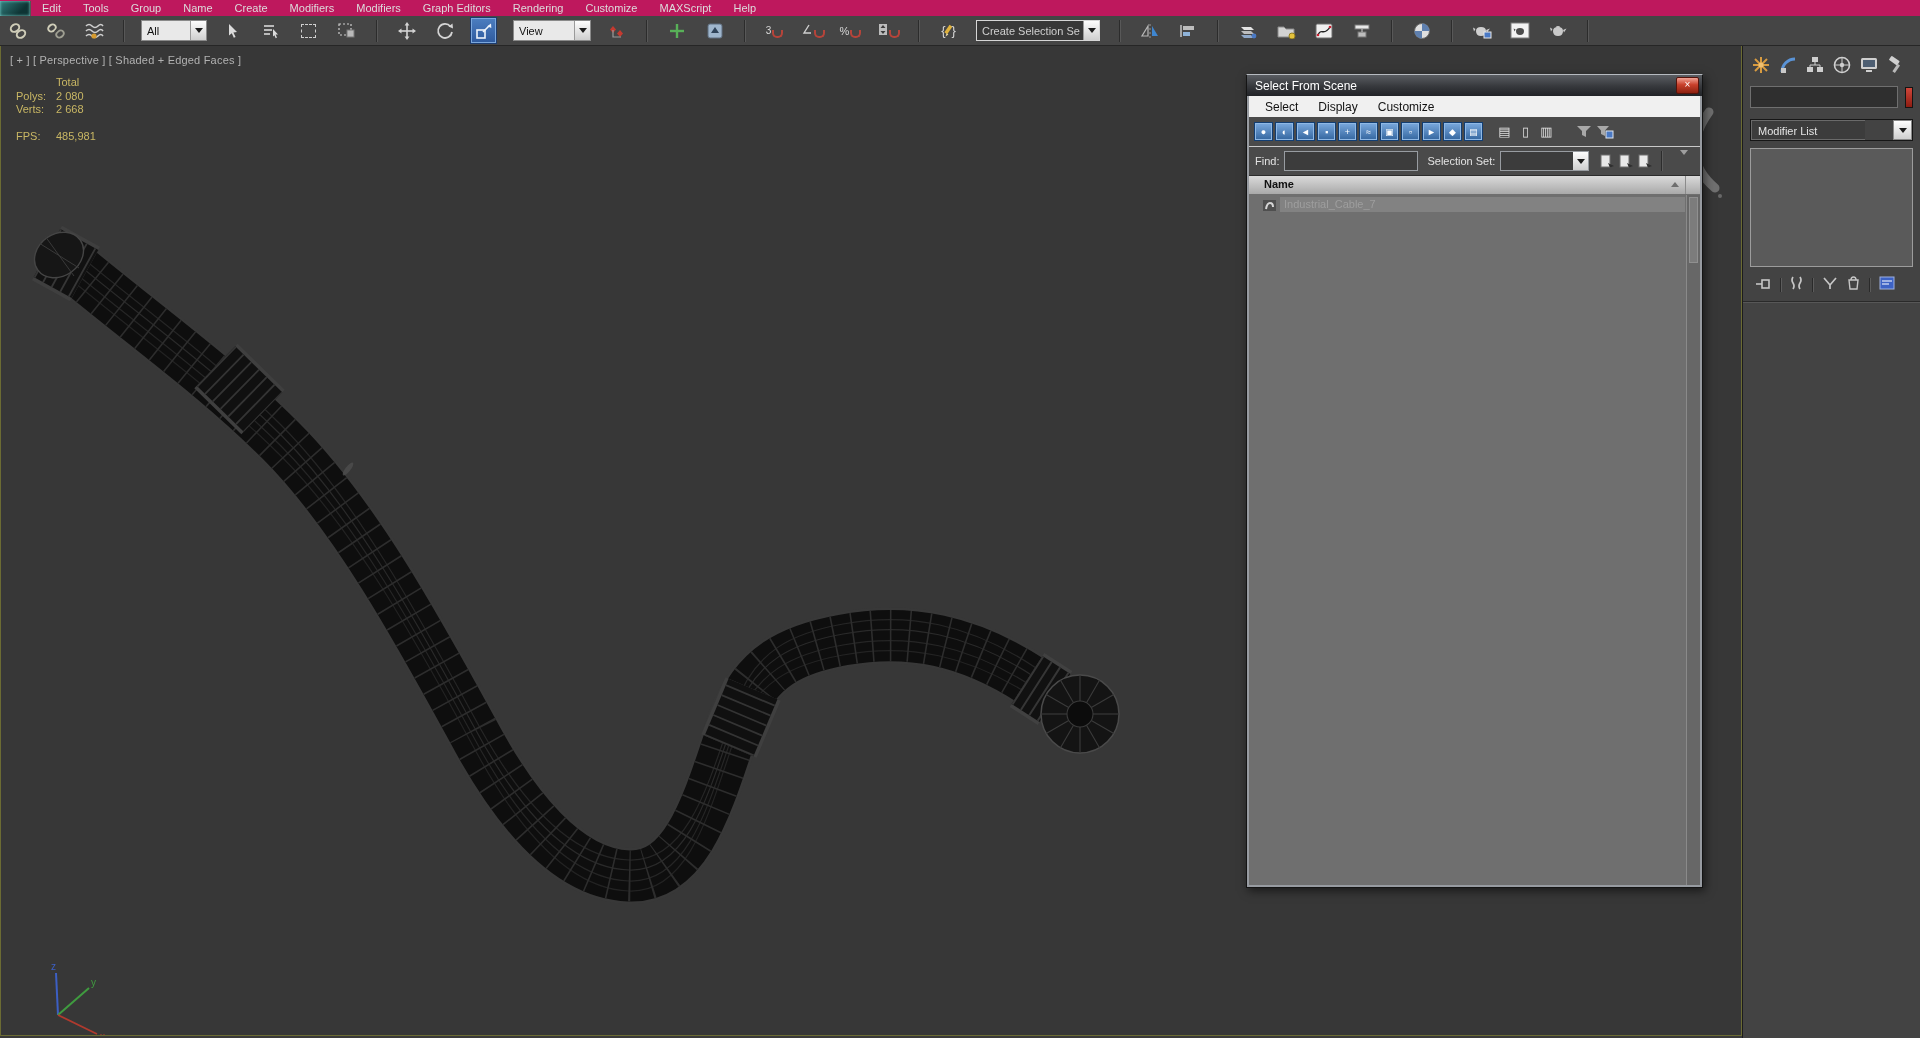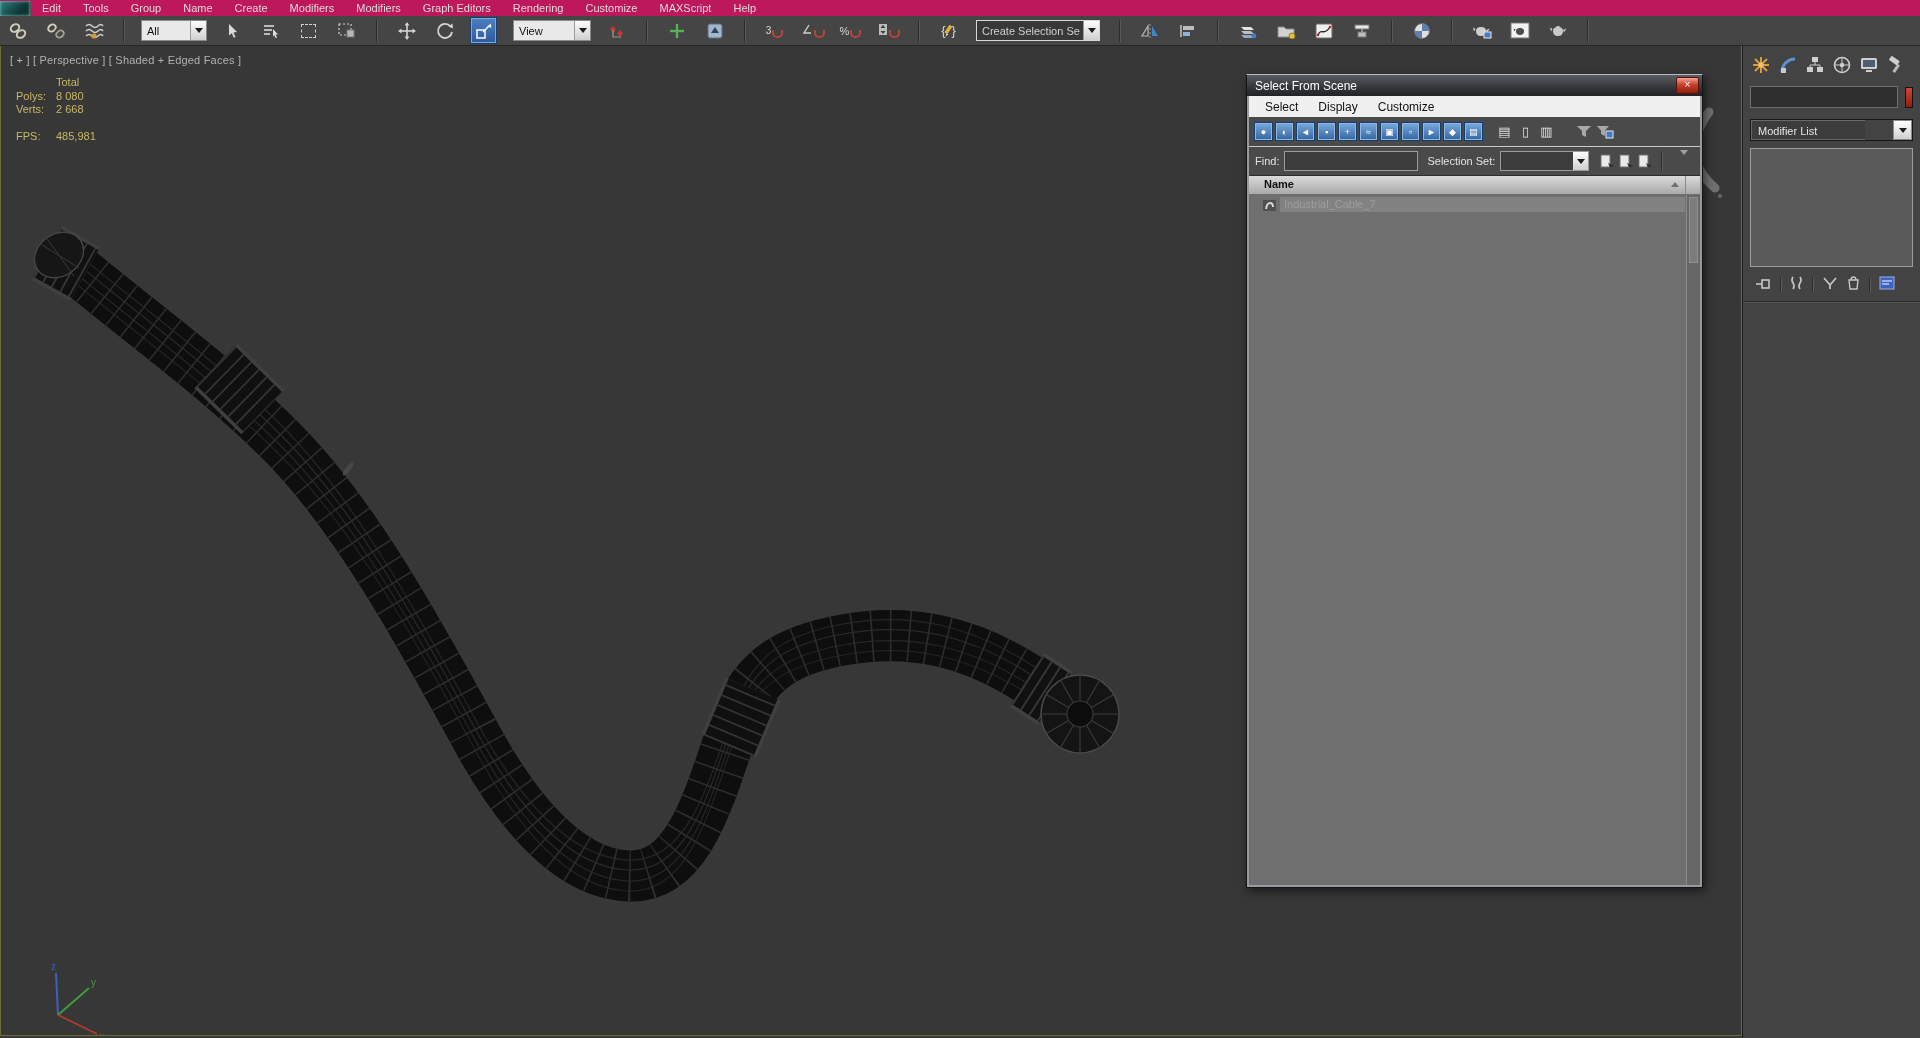--- a/index.html
+++ b/index.html
@@ -348,21 +348,21 @@
 
   <div class="viewport">
     <div class="vp-label">[ + ] [ Perspective ] [ Shaded + Edged Faces ]</div>
     <div class="stats">
       <div class="srow">
           <span class="slabel"></span>
           <span>Total</span>
         </div>
       <div class="srow">
           <span class="slabel">Polys:</span>
-          <span>8 080</span>
+          <span>2 080</span>
         </div>
       <div class="srow">
           <span class="slabel">Verts:</span>
           <span>2 668</span>
         </div>
       <div class="gap"></div>
       <div class="srow">
           <span class="slabel">FPS:</span>
           <span>485,981</span>
         </div>

